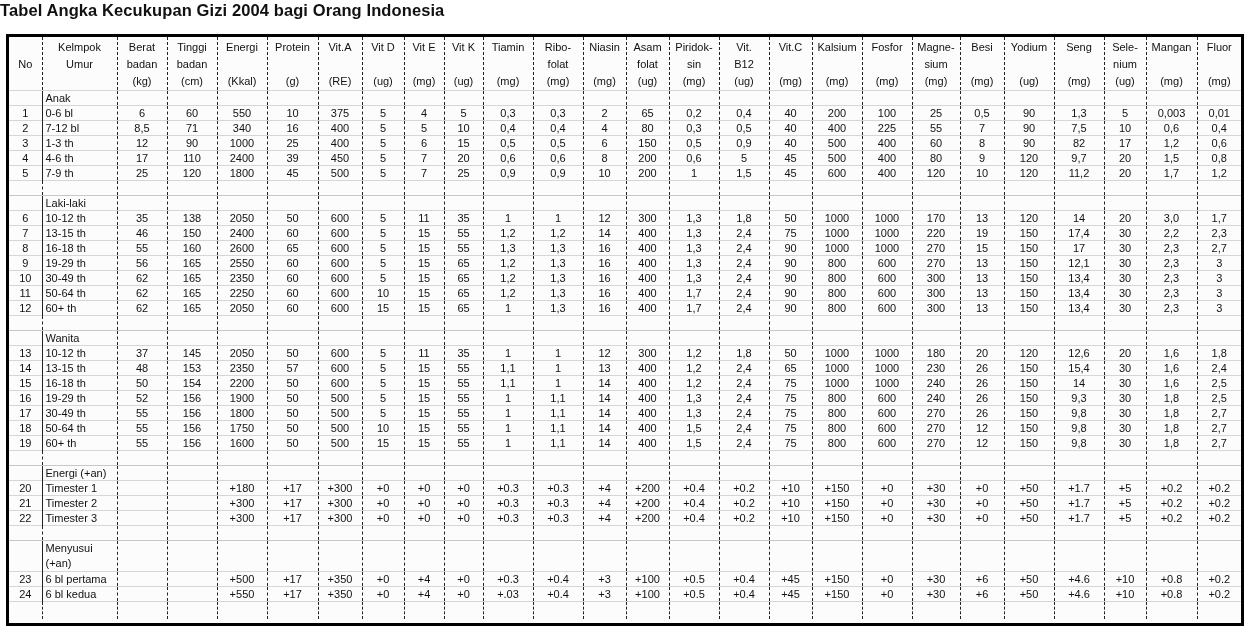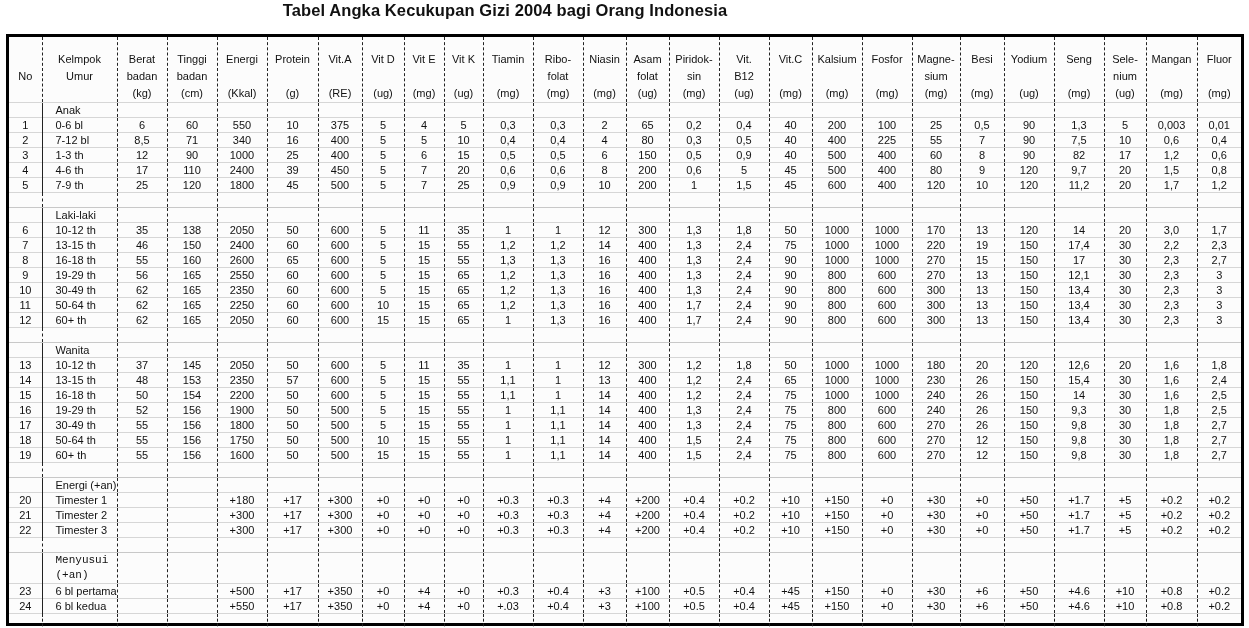--- a/index.html
+++ b/index.html
@@ -1,33 +1,33 @@
 <!DOCTYPE html>
 <html><head>
 <meta charset="utf-8">
 <style>
   html, body { margin: 0; padding: 0; background: #ffffff; }
   body { width: 1249px; height: 628px; overflow: hidden; position: relative;
          font-family: "Liberation Sans", "DejaVu Sans", sans-serif; color: #111; }
-  .title { position: absolute; top: 1px; left: 0; width: 1010px; text-align: center;
+  .title { position: absolute; top: 1px; left: 0; width: 1010px; 
            font-weight: bold; font-size: 16.5px; letter-spacing: 0.1px; }
   .frame { position: absolute; left: 6px; top: 34px; width: 1232px; height: 586px;
            border: 3px solid #000; box-sizing: content-box; background: #fcfcfc; }
   table { border-collapse: collapse; table-layout: fixed; width: 1232px; font-size: 11px; }
   th, td { border-left: 1px dashed #222; border-right: 1px dashed #222; padding: 0;
            overflow: hidden; white-space: nowrap; }
   th { font-weight: normal; vertical-align: top; height: 50px; line-height: 17px;
-       border-bottom: 1px dashed #222; padding-top: 14px; }
+       border-bottom: 1px dashed #222; padding-top: 2px; }
   td { height: 14px; line-height: 14px; text-align: center; border-bottom: 1px dashed #333;
        border-top: 1px solid #d6d6d6; }
   td.no { text-align: center; }
-  td.grp { text-align: left; padding-left: 13px; border-left: 1px solid #222; }
+  td.grp { text-align: left; padding-left: 3px; border-left: 1px solid #222; }
   tr.blank td { height: 14px; border-bottom: 1px solid #c8c8c8; }
   tr.grouplabel td { border-bottom: 1px dashed #555; }
-  tr.tall td { height: 29px; font-family: Liberation Mono, monospace; }
+  tr.tall td { height: 29px; }
   tr.tall td.grp { white-space: normal; line-height: 15px; vertical-align: top; }
   tr.end td { height: 17px; border-bottom: none; }
   .h-sub { display: block; }
   tr:first-child th:first-child { border-left: none; }
   td:first-child { border-left: none; }
   td:last-child, th:last-child { border-right: none; }
 </style>
 </head>
 <body>
 

